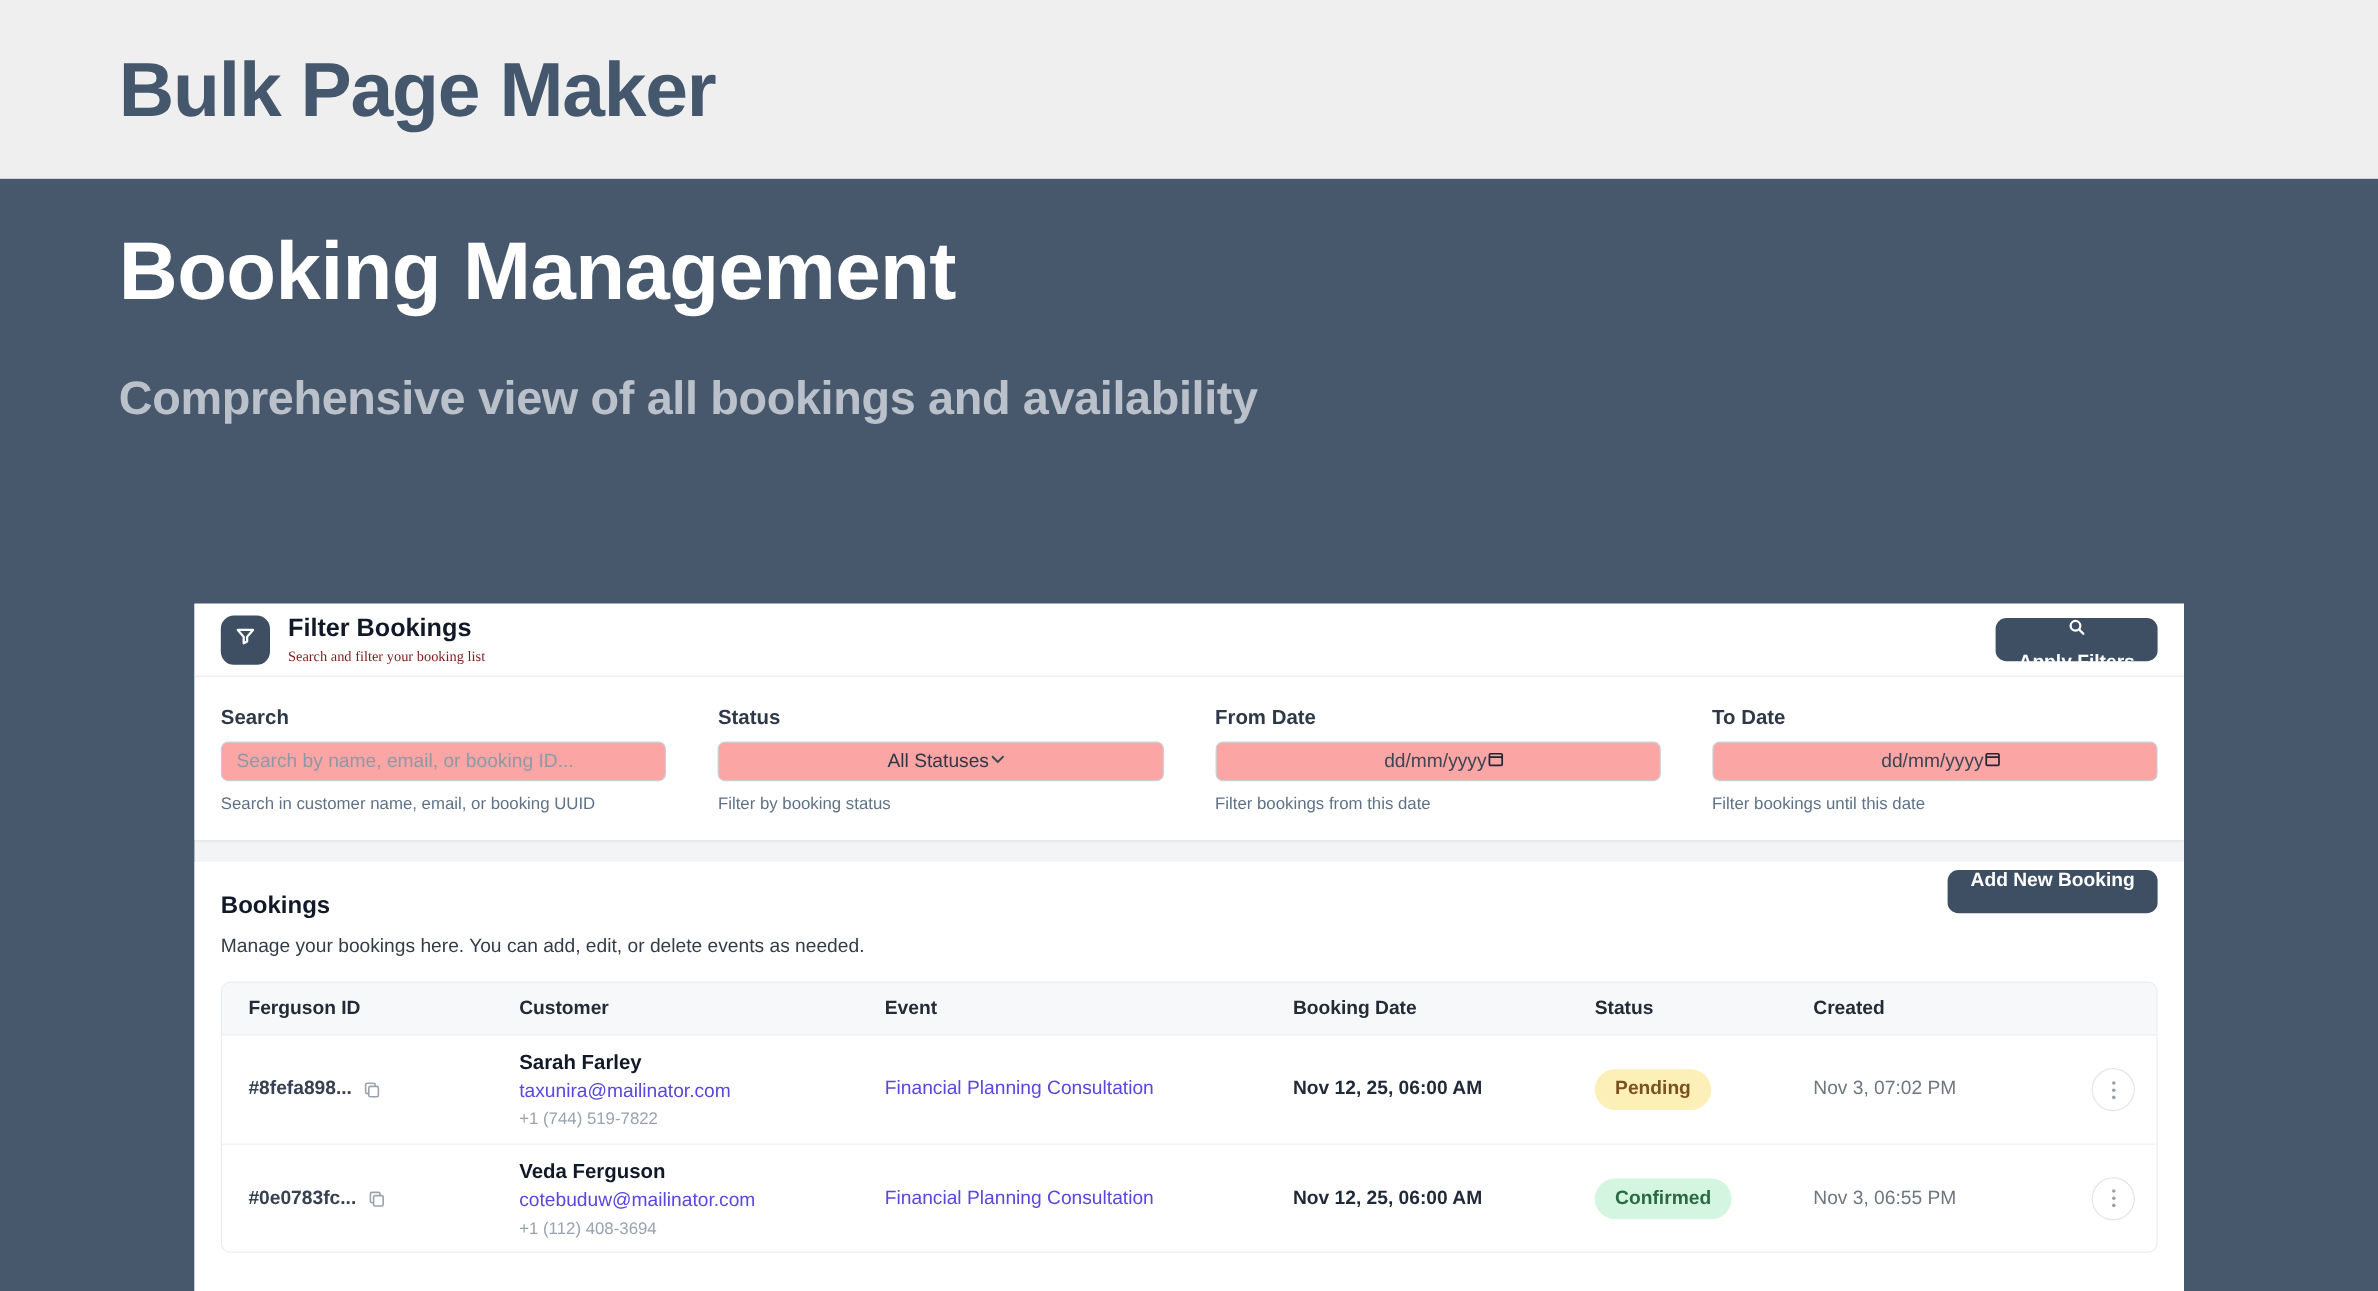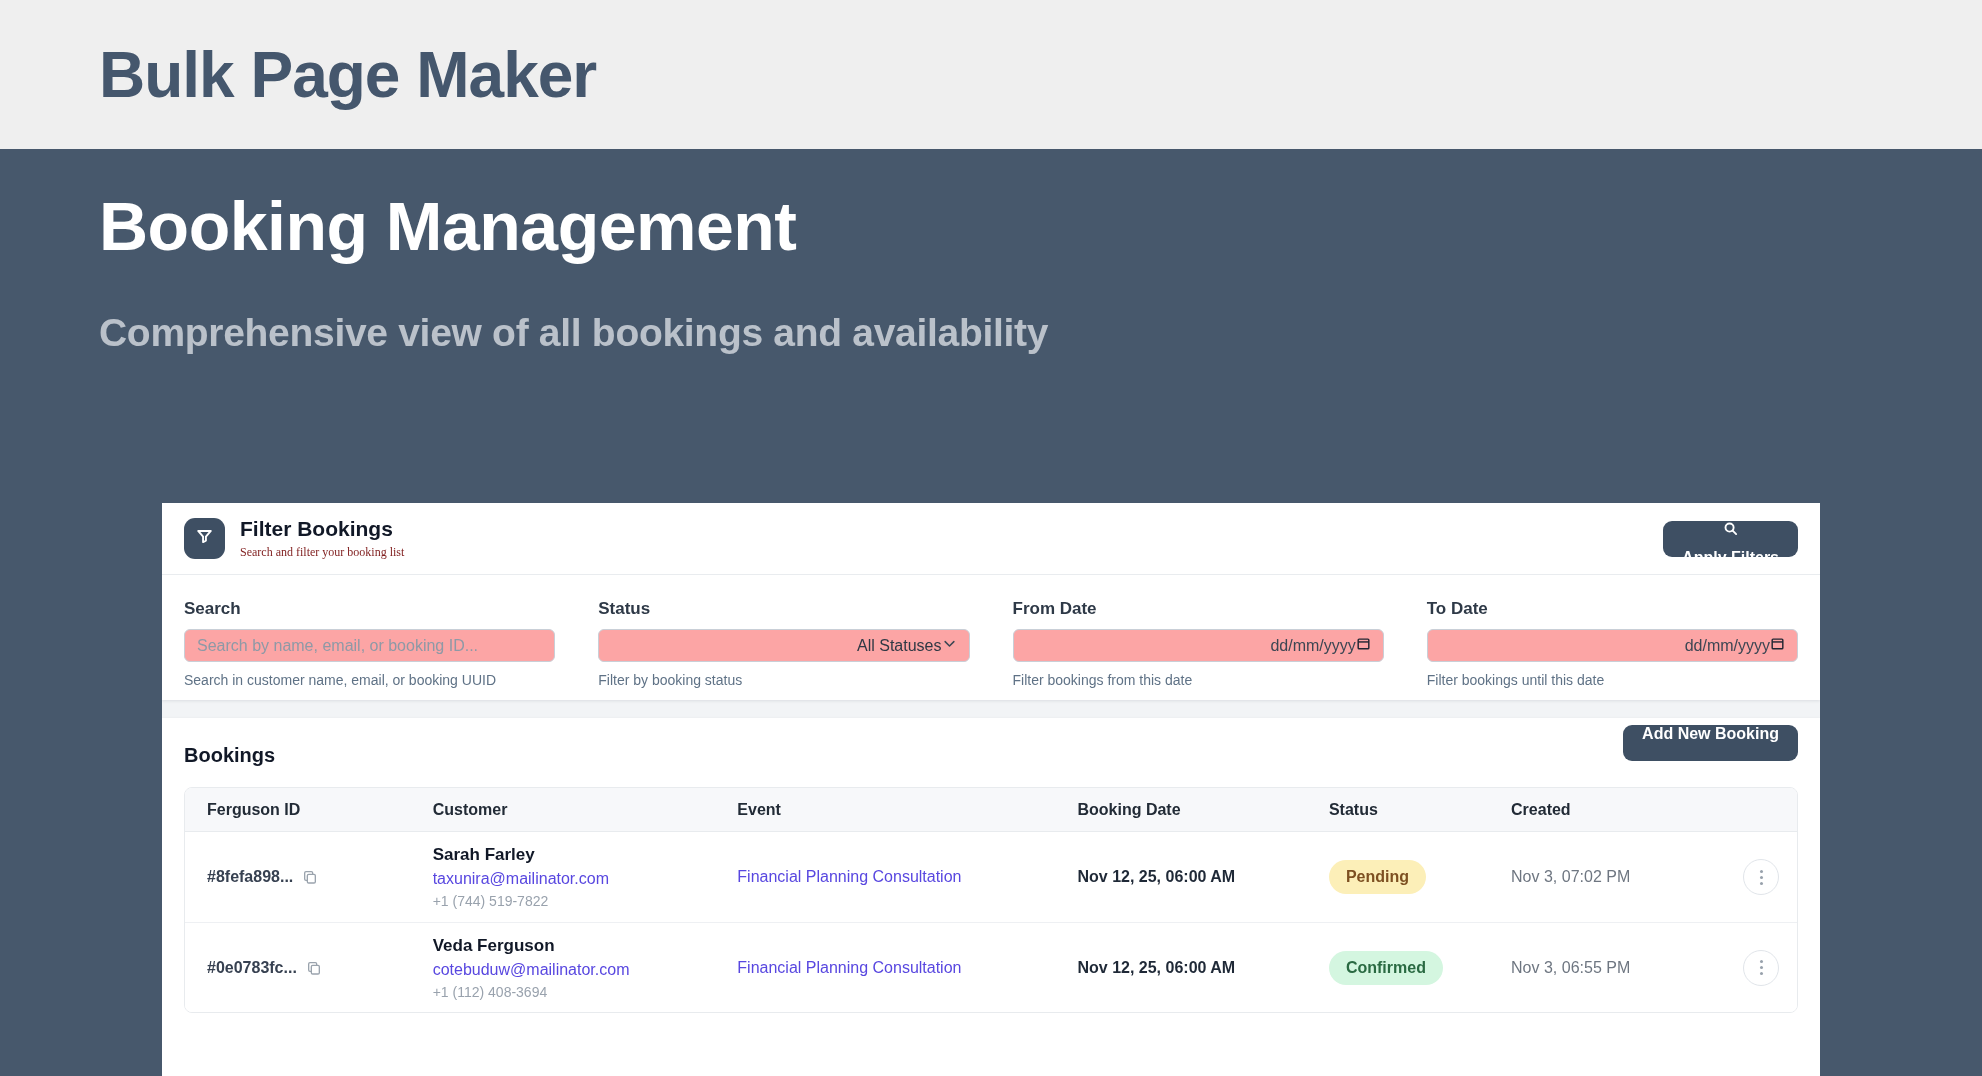--- a/index.html
+++ b/index.html
@@ -24,21 +24,21 @@
   
   .wrapper {
     width:1658px; margin:148px auto 0;
     background:#f2f4f6; height:599px; overflow:hidden;
   }
   .card { background:#ffffff; box-shadow:0 1px 3px rgba(20,30,45,.10); }
 
   
   .filter-card { height:197px; }
   .filter-head {
-    height:72px; display:flex; align-items:center;
+    height:61px; display:flex; align-items:center;
     padding:0 22px; border-bottom:1px solid #e9ecef;
   }
   .filter-icon-box {
     width:41px; height:41px; border-radius:11px; background:#3e4f63;
     display:flex; align-items:center; justify-content:center; margin-right:15px; flex:none;
   }
   .filter-titles { flex:1; }
   .filter-title { font-size:21px; font-weight:bold; color:#111827; margin-bottom:4px; }
   .filter-subtitle { font-size:12px; color:#7f1d1d;font-family:Liberation Serif, serif; }
   .btn-dark {
@@ -52,21 +52,21 @@
     padding:24px 22px 0;
   }
   .field-label { display:block; font-size:17px; font-weight:bold; color:#2e3947; margin-bottom:10px; }
   .control {
     height:33px; width:100%; border:1px solid #c9cfd7; border-radius:6px;
     background:#fca5a5; padding:0 12px; font-size:16px; color:#3d4653;
     font-family:"Liberation Sans", sans-serif;
     display:flex; align-items:center;
   }
   input.control::placeholder { color:#8e99a6; }
-  .control-fake { justify-content:flex-end; cursor:pointer;padding-left:23px; }
+  .control-fake { justify-content:center; cursor:pointer;padding-left:23px; }
   .control-fake .value { font-size:16px; color:#2f3844; }
   .control-fake .ph { font-size:16px; color:#3d4653; }
   .help { font-size:14px; color:#5f7286; margin-top:10px; }
 
   .gap-band { height:18px; }
 
   
   .bookings-card { height:383px; position:relative; }
   .bookings-head { padding:26px 22px 0; }
   .bookings-title { font-size:20px; font-weight:bold; color:#111827; margin-bottom:13px; }
@@ -199,20 +199,21 @@
         <div class="help">Filter bookings until this date</div>
       </div>
     </div>
   </div>
 
   <div class="gap-band"></div>
 
   <div class="card bookings-card">
     <div class="bookings-head">
       <div class="bookings-title">Bookings</div>
+      <div class="bookings-desc">Manage your bookings here. You can add, edit, or delete events as needed.</div>
     </div>
     <button class="btn-dark add-booking-btn">
       <span>Add New Booking</span>
     </button>
 
     <div class="table-wrap">
       <div class="t-row t-head">
         <div>Ferguson ID</div>
         <div>Customer</div>
         <div>Event</div>

